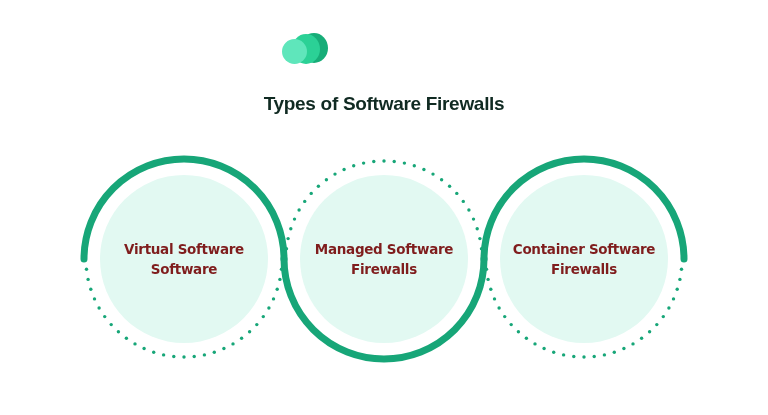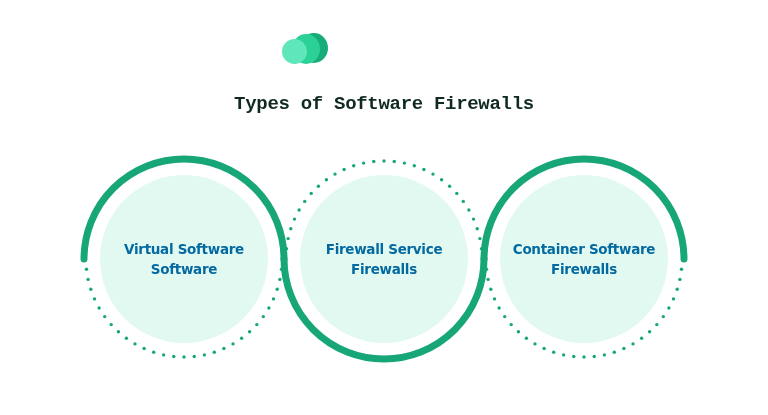--- a/index.html
+++ b/index.html
@@ -4,25 +4,25 @@
 <style>
   html, body { margin: 0; padding: 0; background: #ffffff; }
   body { width: 768px; height: 415px; position: relative; overflow: hidden;
          font-family: "DejaVu Sans", sans-serif; }
   .logo { position: absolute; left: 282px; top: 32px; height: 34px; display: flex; align-items: center; }
   .logo-mark { width: 46px; height: 32px; position: relative; }
   .logo-mark span { position: absolute; border-radius: 50%; }
   .logo-text { margin-left: 14px; font-family: "DejaVu Sans", sans-serif; font-weight: bold;
                font-size: 19px; color: #16172b; letter-spacing: -0.4px; }
   .title { position: absolute; left: 0; width: 768px; top: 93px; text-align: center;
-           font-family: Liberation Mono, monospace; font-weight: bold; font-size: 19px;
+           font-family: Liberation Sans, sans-serif; font-weight: bold; font-size: 19px;
            color: #102a22; letter-spacing: -0.3px; }
   svg.diagram { position: absolute; left: 0; top: 0; }
   .label { position: absolute; width: 160px; text-align: center; font-family: "DejaVu Sans", sans-serif;
-           font-weight: bold; font-size: 13.5px; line-height: 20px; color: #0369a1; letter-spacing: -0.3px; }
+           font-weight: bold; font-size: 13.5px; line-height: 20px; color: #7f1d1d; letter-spacing: -0.3px; }
 </style>
 </head>
 <body>
 
 <div class="logo">
   <div class="logo-mark">
     <span style="left:18px; top:0px; width:28px; height:30px; background:#17ad78;"></span>
     <span style="left:10px; top:1px; width:28px; height:30px; background:#2bd196;"></span>
     <span style="left:0px; top:6px; width:25px; height:25px; background:#5fe6bb;"></span>
   </div>
@@ -126,19 +126,19 @@
       <circle cx="488.1" cy="279.4" r="1.7" fill="#17a678"></circle>
       <circle cx="486.5" cy="269.2" r="1.7" fill="#17a678"></circle>
     </g>
 </svg>
 
 <div class="label" style="left:104px; top:239px;">
   <div>Virtual Software</div>
   <div>Software</div>
 </div>
 <div class="label" style="left:304px; top:239px;">
-  <div>Firewall Service</div>
+  <div>Managed Software</div>
   <div>Firewalls</div>
 </div>
 <div class="label" style="left:504px; top:239px;">
   <div>Container Software</div>
   <div>Firewalls</div>
 </div>
 
 </body></html>

